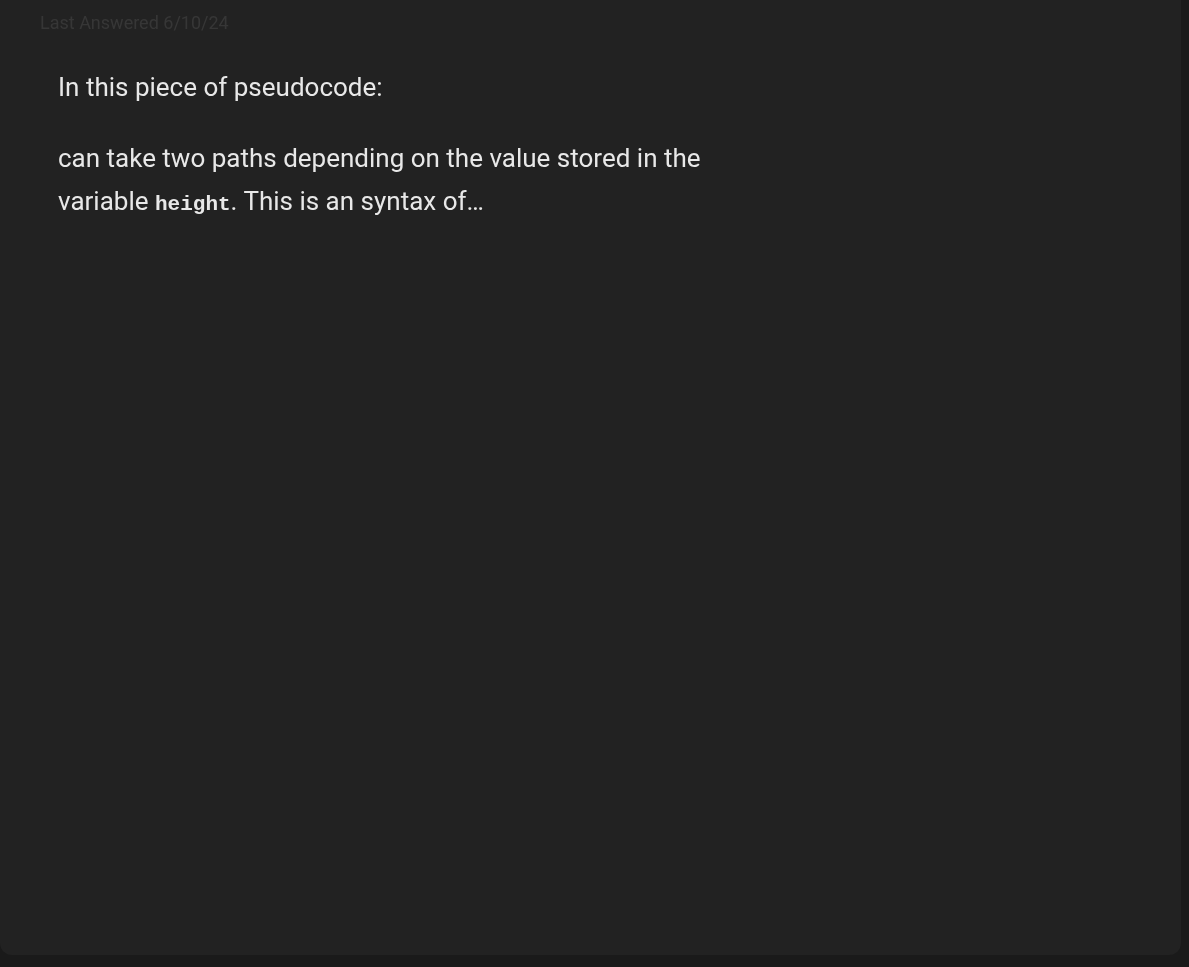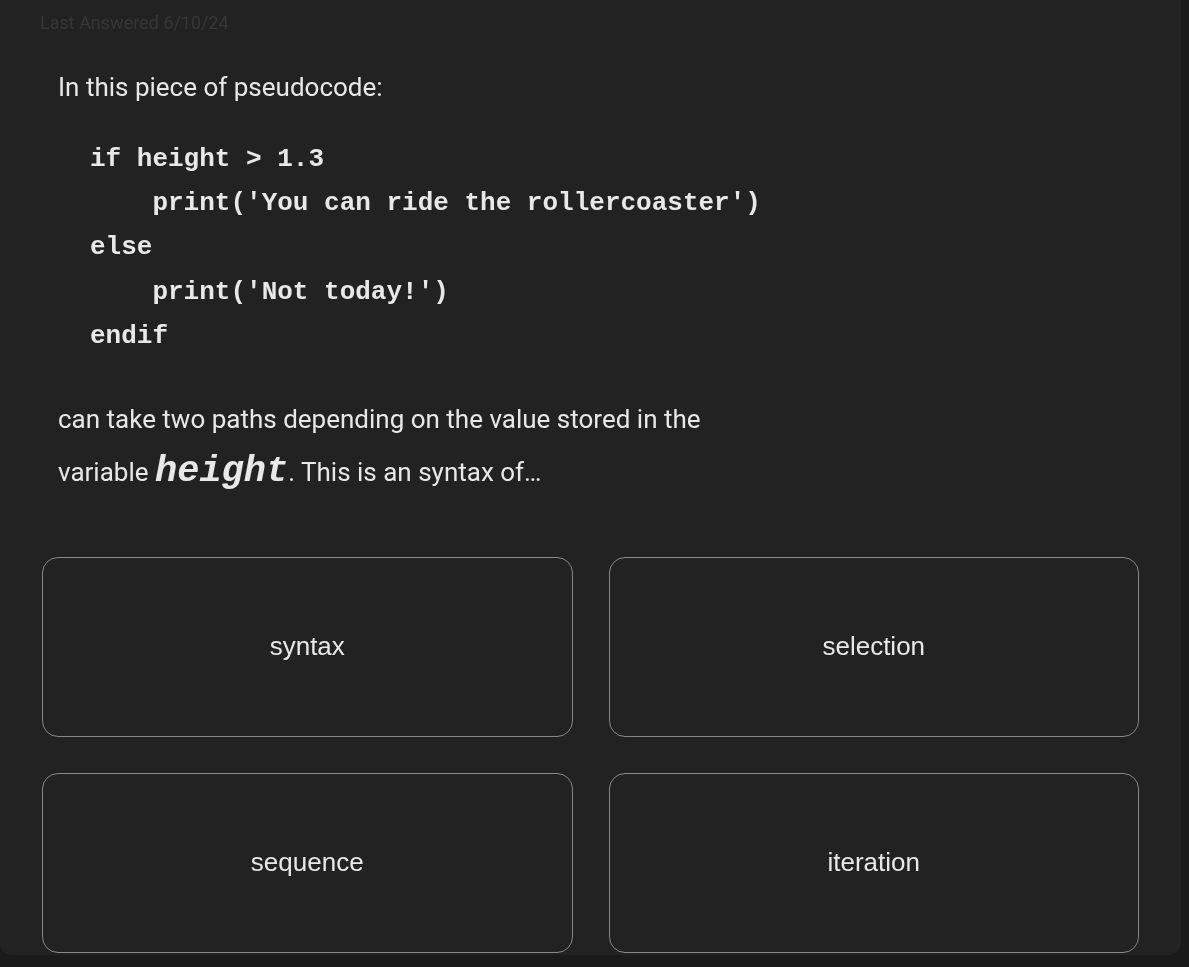--- a/index.html
+++ b/index.html
@@ -48,22 +48,21 @@
     }
     .outro-text {
       font-size: 26px;
       line-height: 1.65;
       margin-bottom: 55px;
       max-width: 700px;
     }
     .outro-text .mono {
       font-family: 'Courier New', Courier, monospace;
       font-weight: bold;
-      font-size: 37px;
-      font-style: italic;
+      font-size: 21px;
     }
     .answers-grid {
       display: grid;
       grid-template-columns: 1fr 1fr;
       gap: 36px;
       padding: 0 2px;
     }
     .answer-option {
       border: 1px solid #888888;
       border-radius: 16px;
@@ -79,30 +78,19 @@
   </style>
 </head>
 <body>
 
 <div class="container">
   <div class="meta-line">Last Answered 6/10/24</div>
 
   <div class="question-content">
     <p class="intro-text">In this piece of pseudocode:</p>
 
-    <div class="code-block">if height &gt; 1.3
-    print('You can ride the rollercoaster')
-else
-    print('Not today!')
-endif</div>
 
     <p class="outro-text">
       <span>can take two paths depending on the value stored in the variable </span><span class="mono">height</span><span>. This is an syntax of…</span>
     </p>
   </div>
 
-  <div class="answers-grid">
-    <button class="answer-option">syntax</button>
-    <button class="answer-option">selection</button>
-    <button class="answer-option">sequence</button>
-    <button class="answer-option">iteration</button>
-  </div>
 </div>
 
 </body></html>

